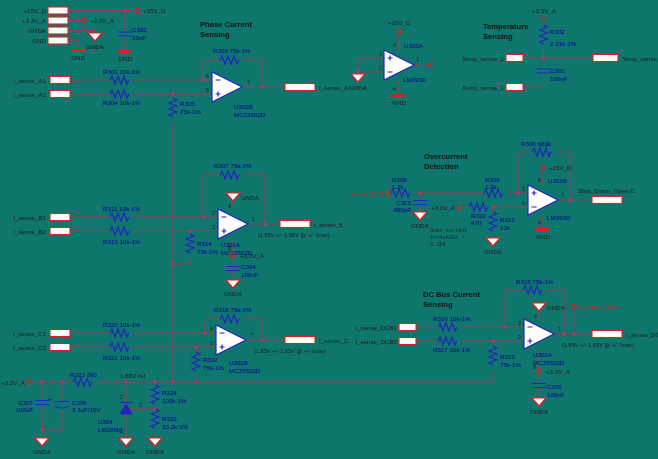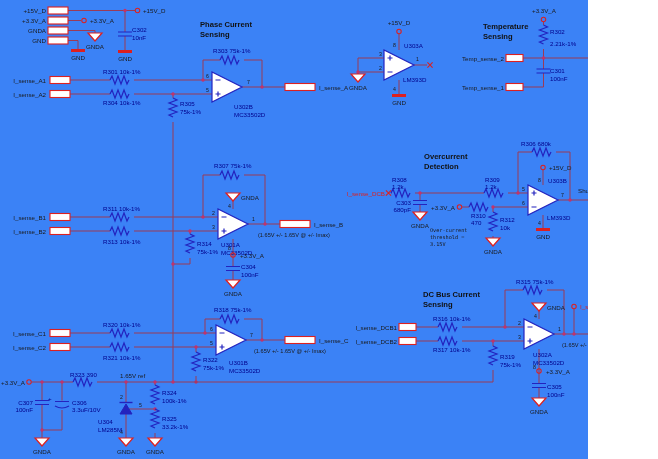--- a/index.html
+++ b/index.html
@@ -1,16 +1,16 @@
 <!DOCTYPE html>
 <html><head>
 <meta charset="utf-8">
 <style>
   html,body{margin:0;padding:0;background:#ffffff}
-  #canvas{width:588px;height:459px;position:relative;background:#3b82f6;overflow:hidden}
+  #canvas{width:658px;height:459px;position:relative;background:#0f766e;overflow:hidden}
   svg{font-family:"Liberation Sans",sans-serif}
   .w{stroke:#9A3B57;stroke-width:1;fill:none}
   .cmp{stroke:#2323BE;stroke-width:1.2;fill:none}
   .tri{stroke:#2323BE;stroke-width:1.2;fill:#ffffff}
   .zen{fill:#2323BE;stroke:#2323BE}
   .red{stroke:#DC2020;stroke-width:1.1;fill:none}
   .redf{fill:#DC2020;stroke:none}
   .cbox{stroke:#DC2020;stroke-width:1.1;fill:#ffffff}
   .gnda{stroke:#DC2020;stroke-width:1.2;fill:#ffffff}
   text{fill:#1a1a1a;font-size:6.2px}

